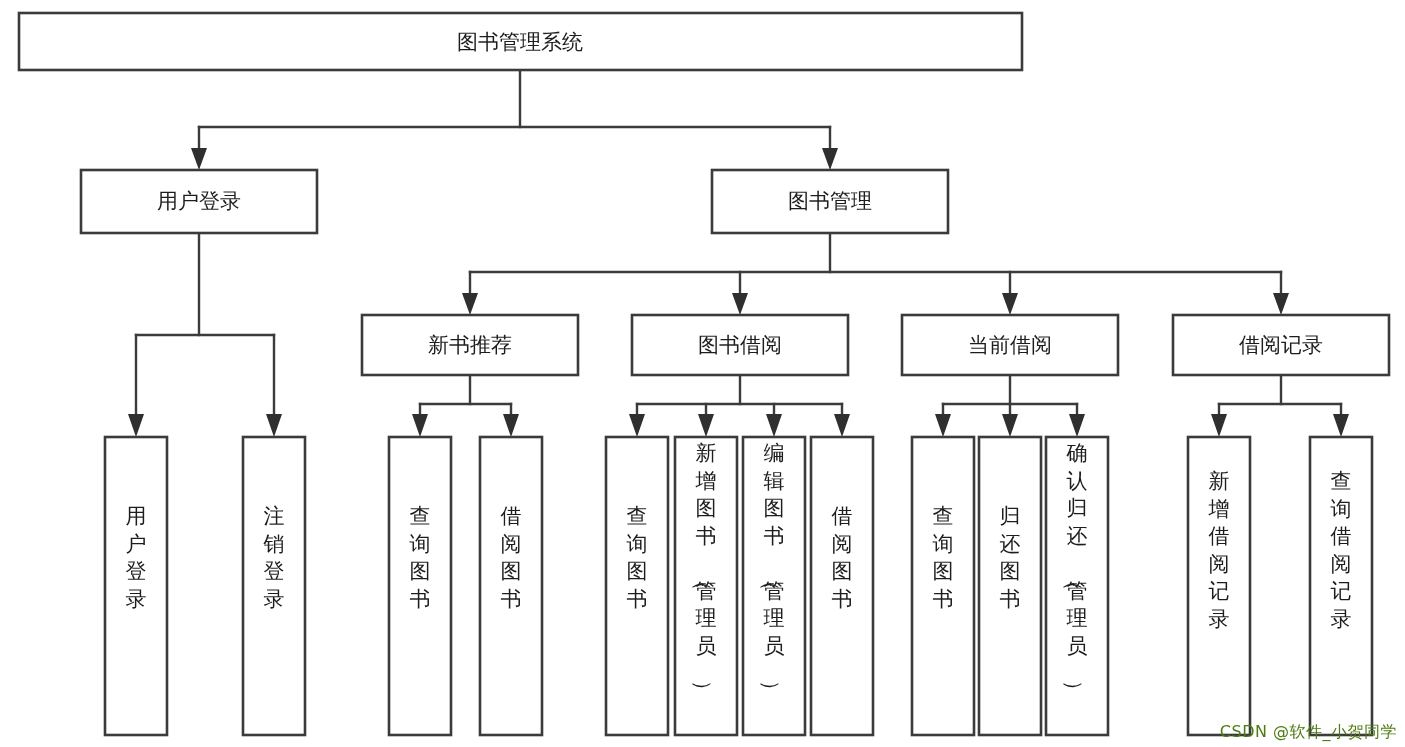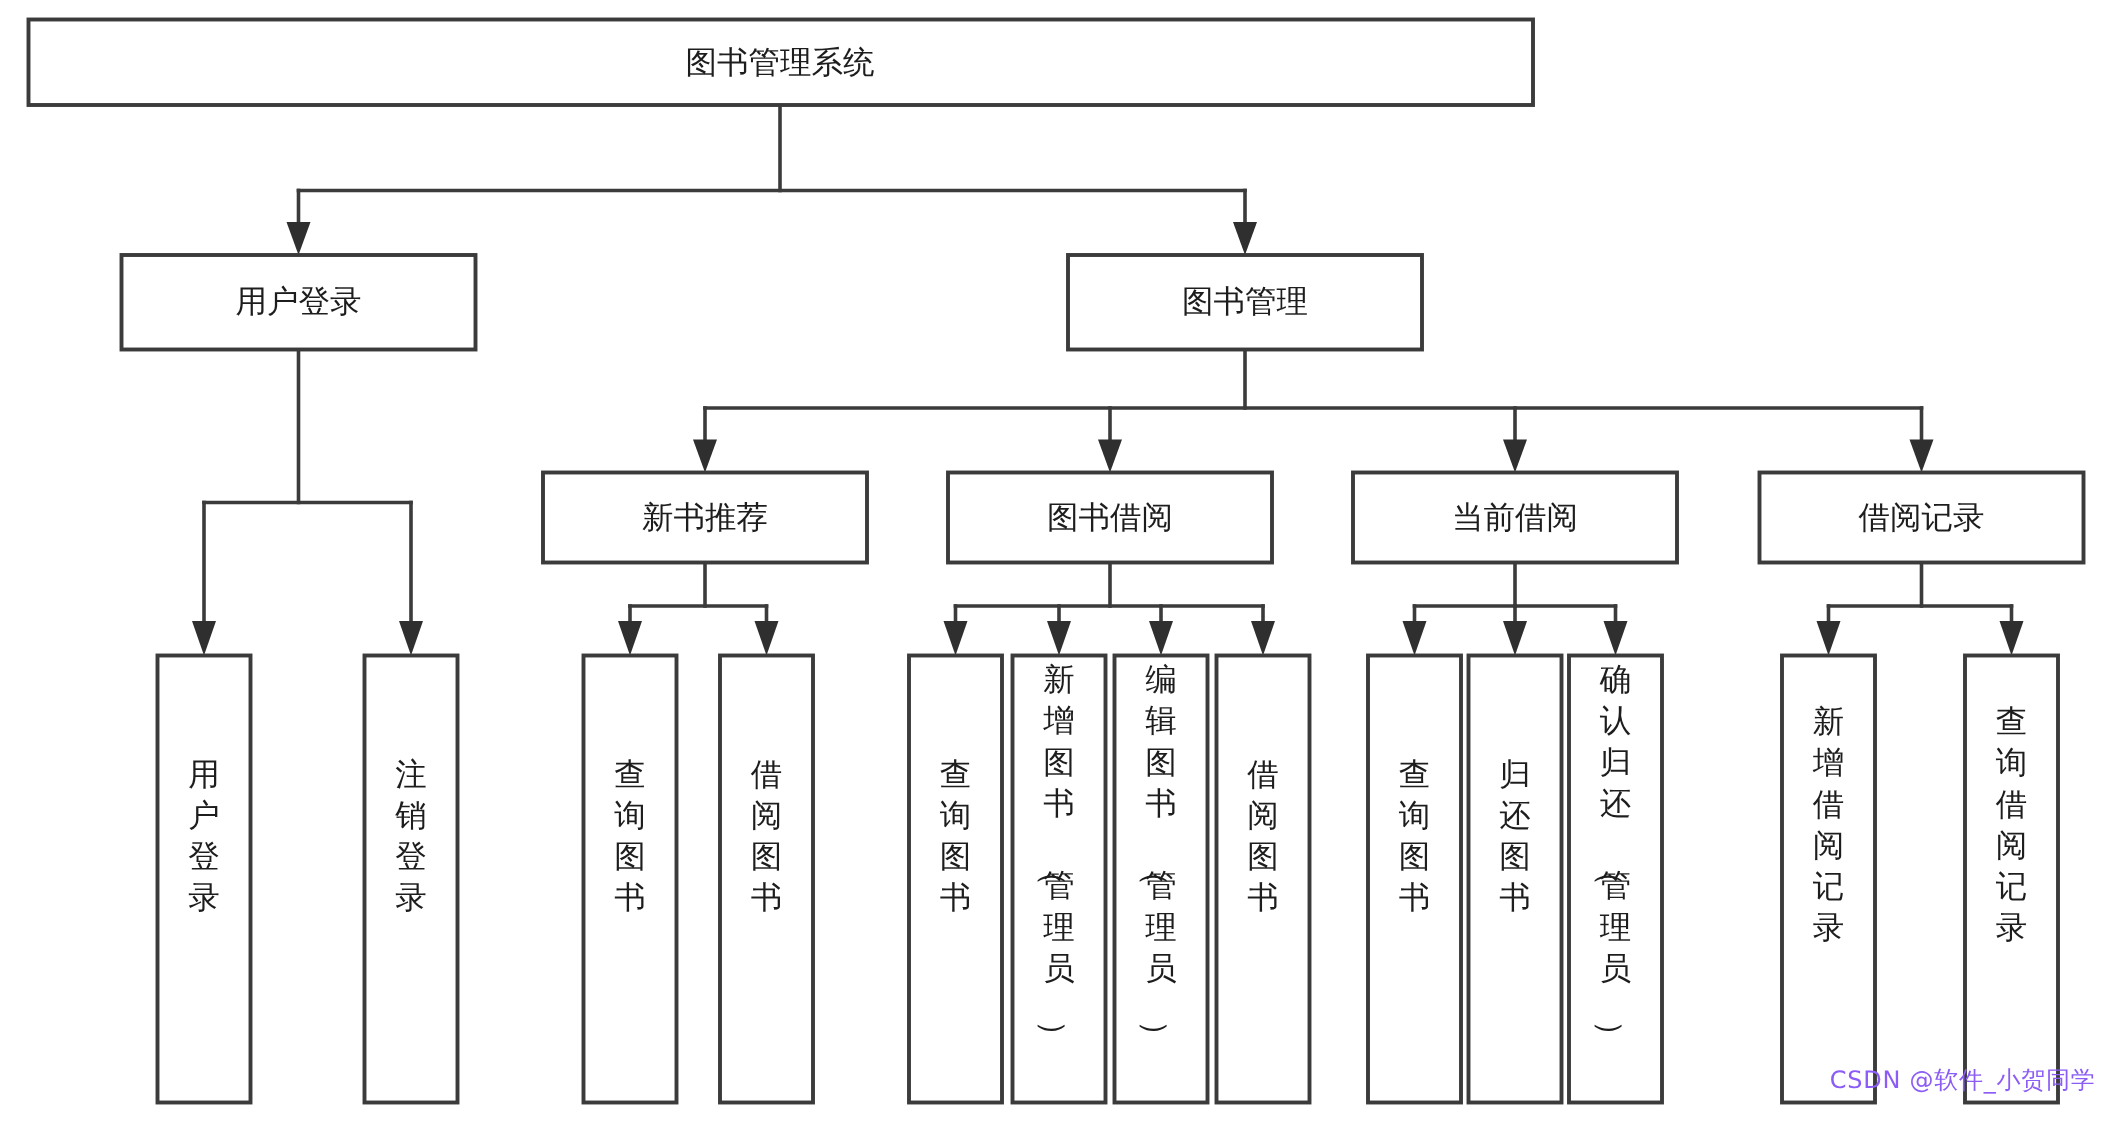--- a/index.html
+++ b/index.html
@@ -51,24 +51,24 @@
   }
   .node-label-v {
     font-family: "DejaVu Sans", "Liberation Sans", sans-serif;
     font-size: 21px;
     fill: #1d1d1d;
     text-anchor: middle;
   }
   .watermark {
     position: absolute;
     right: 8px;
-    bottom: 16px;
+    bottom: 4px;
     font-family: "DejaVu Sans", "Liberation Sans", sans-serif;
     font-size: 16px;
-    color: #8b5cf6;
+    color: #4d7c0f;
     letter-spacing: 0.5px;
     white-space: nowrap;
     user-select: none;
   }
 </style>
 </head>
 <body>
 
 <div id="diagram-root">
 

